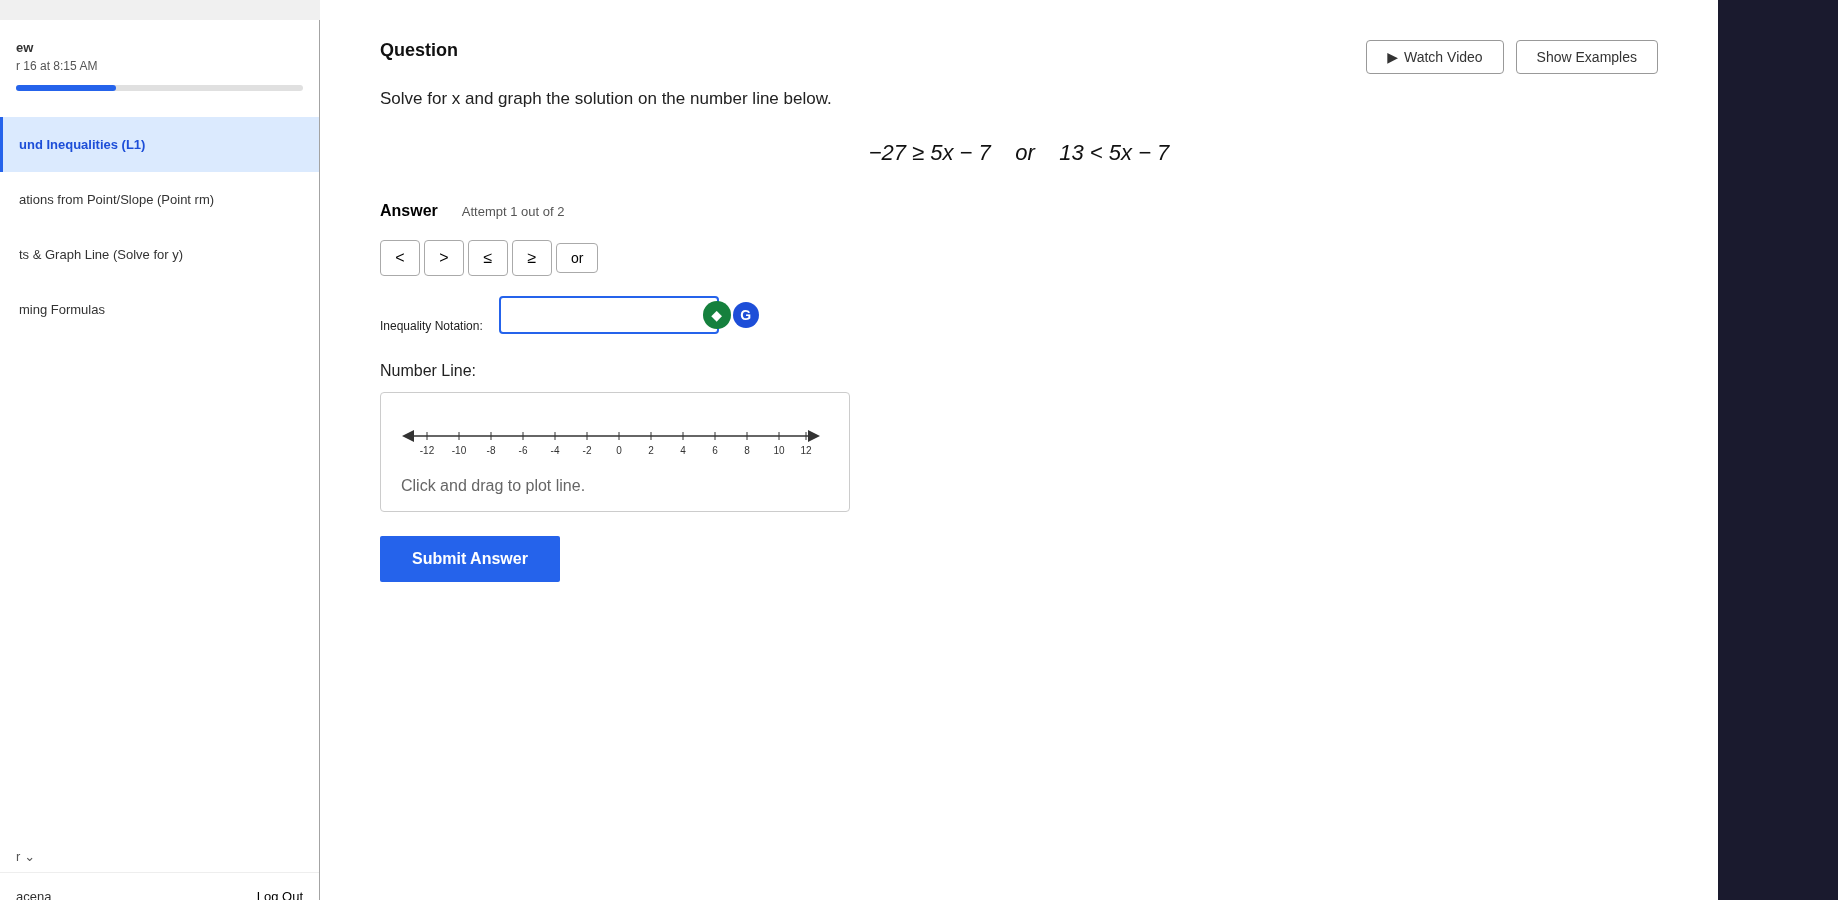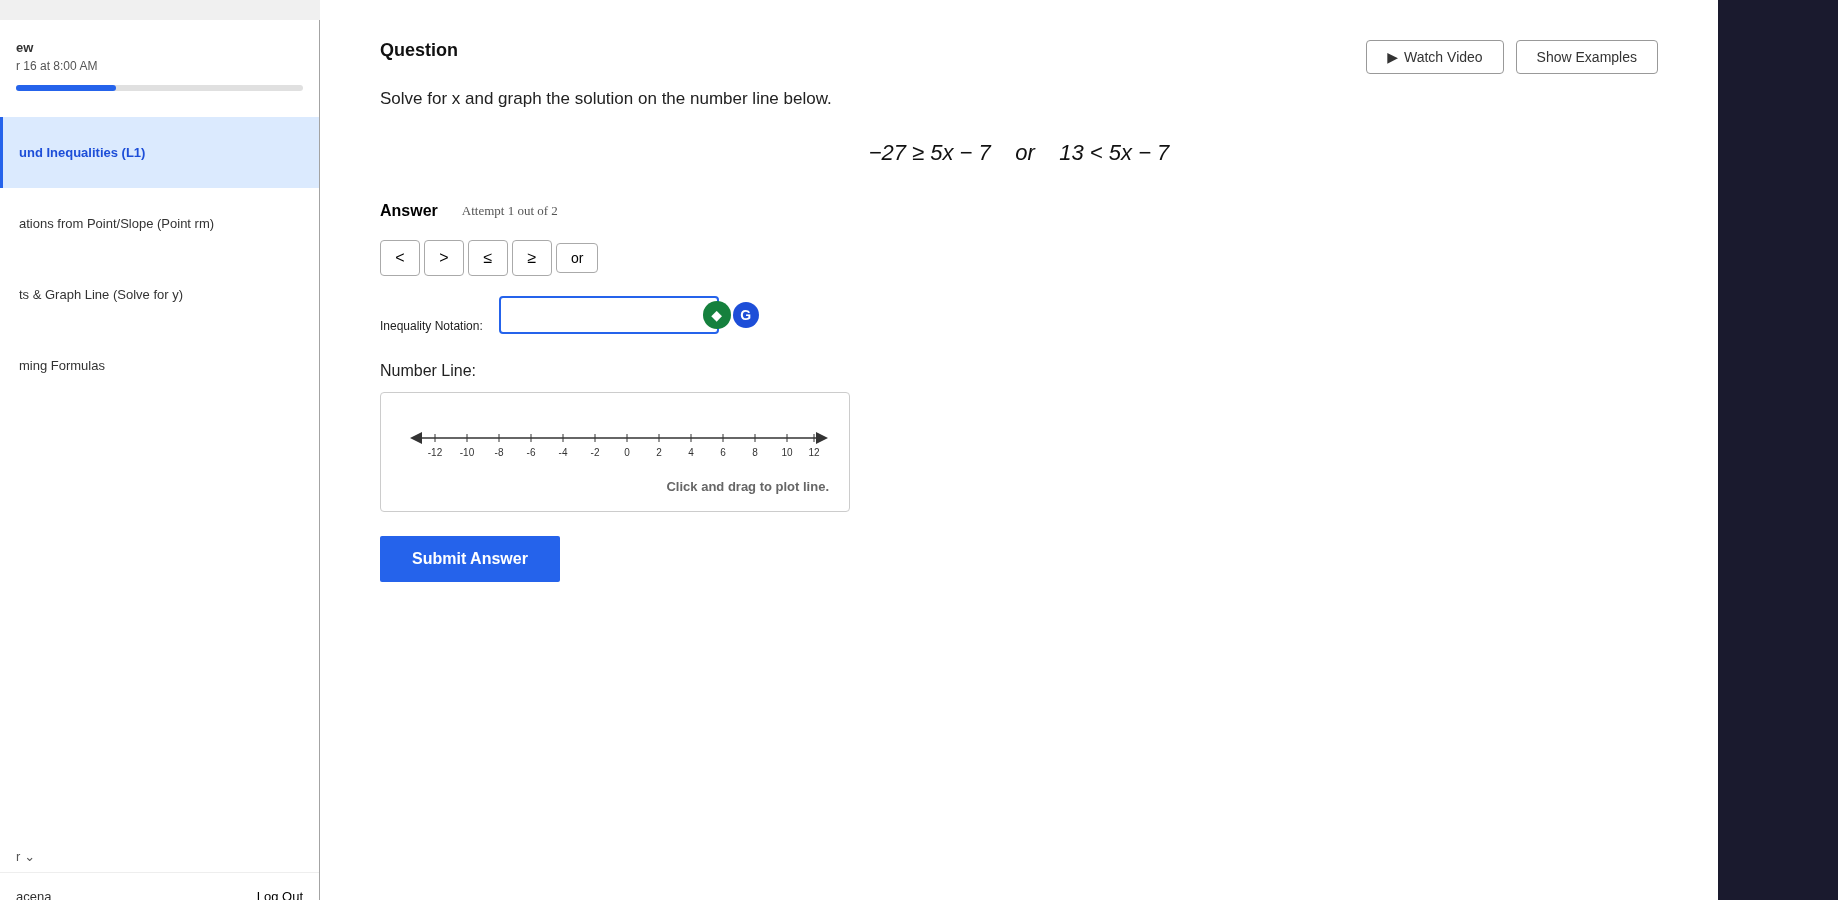--- a/index.html
+++ b/index.html
@@ -55,21 +55,21 @@
       border-radius: 3px;
       width: 35%;
     }
 
     .sidebar-nav {
       flex: 1;
       overflow-y: auto;
     }
 
     .sidebar-item {
-      padding: 28px 16px;
+      padding: 20px 16px;
       font-size: 13px;
       color: #333;
       cursor: pointer;
       border-left: 3px solid transparent;
     }
 
     .sidebar-item.active {
       background: #dbeafe;
       border-left: 3px solid #2563eb;
       font-weight: bold;
@@ -169,21 +169,20 @@
       margin-bottom: 6px;
       display: flex;
       align-items: center;
       gap: 24px;
     }
 
     .attempt-text {
       font-size: 13px;
       font-weight: normal;
       color: #555;
-      font-family: Liberation Serif, serif;
     }
 
     .symbol-buttons {
       display: flex;
       gap: 4px;
       margin-bottom: 20px;
       align-items: center;
     }
 
     .sym-btn {
@@ -280,35 +279,34 @@
     }
 
     .number-line-container {
       border: 1px solid #ccc;
       border-radius: 4px;
       background: #fff;
       width: 470px;
       height: 120px;
       display: flex;
       flex-direction: column;
-      align-items: flex-end;
+      align-items: flex-start;
       justify-content: center;
       padding: 10px 20px;
     }
 
     .number-line-svg {
       width: 420px;
       height: 60px;
     }
 
     .click-drag-text {
-      font-size: 13px;
+      font-size: 16px;
       color: #666;
       margin-top: 8px;
-      font-weight: bold;
     }
 
     .submit-btn {
       background: #2563eb;
       color: #fff;
       border: none;
       padding: 14px 32px;
       font-size: 16px;
       border-radius: 2px;
       cursor: pointer;
@@ -321,21 +319,21 @@
       background: #1a1a2e;
       flex-shrink: 0;
     }
   </style>
 </head>
 <body>
 
 <div class="sidebar">
   <div class="sidebar-top">
     <div class="sidebar-title">ew</div>
-    <div class="sidebar-subtitle">r 16 at 8:00 AM</div>
+    <div class="sidebar-subtitle">r 16 at 8:15 AM</div>
     <div class="sidebar-progress">
       <div class="sidebar-progress-bar"></div>
     </div>
   </div>
 
   <nav class="sidebar-nav">
     <div class="sidebar-item active">
       <span>und Inequalities (L1)</span>
     </div>
     <div class="sidebar-item">

